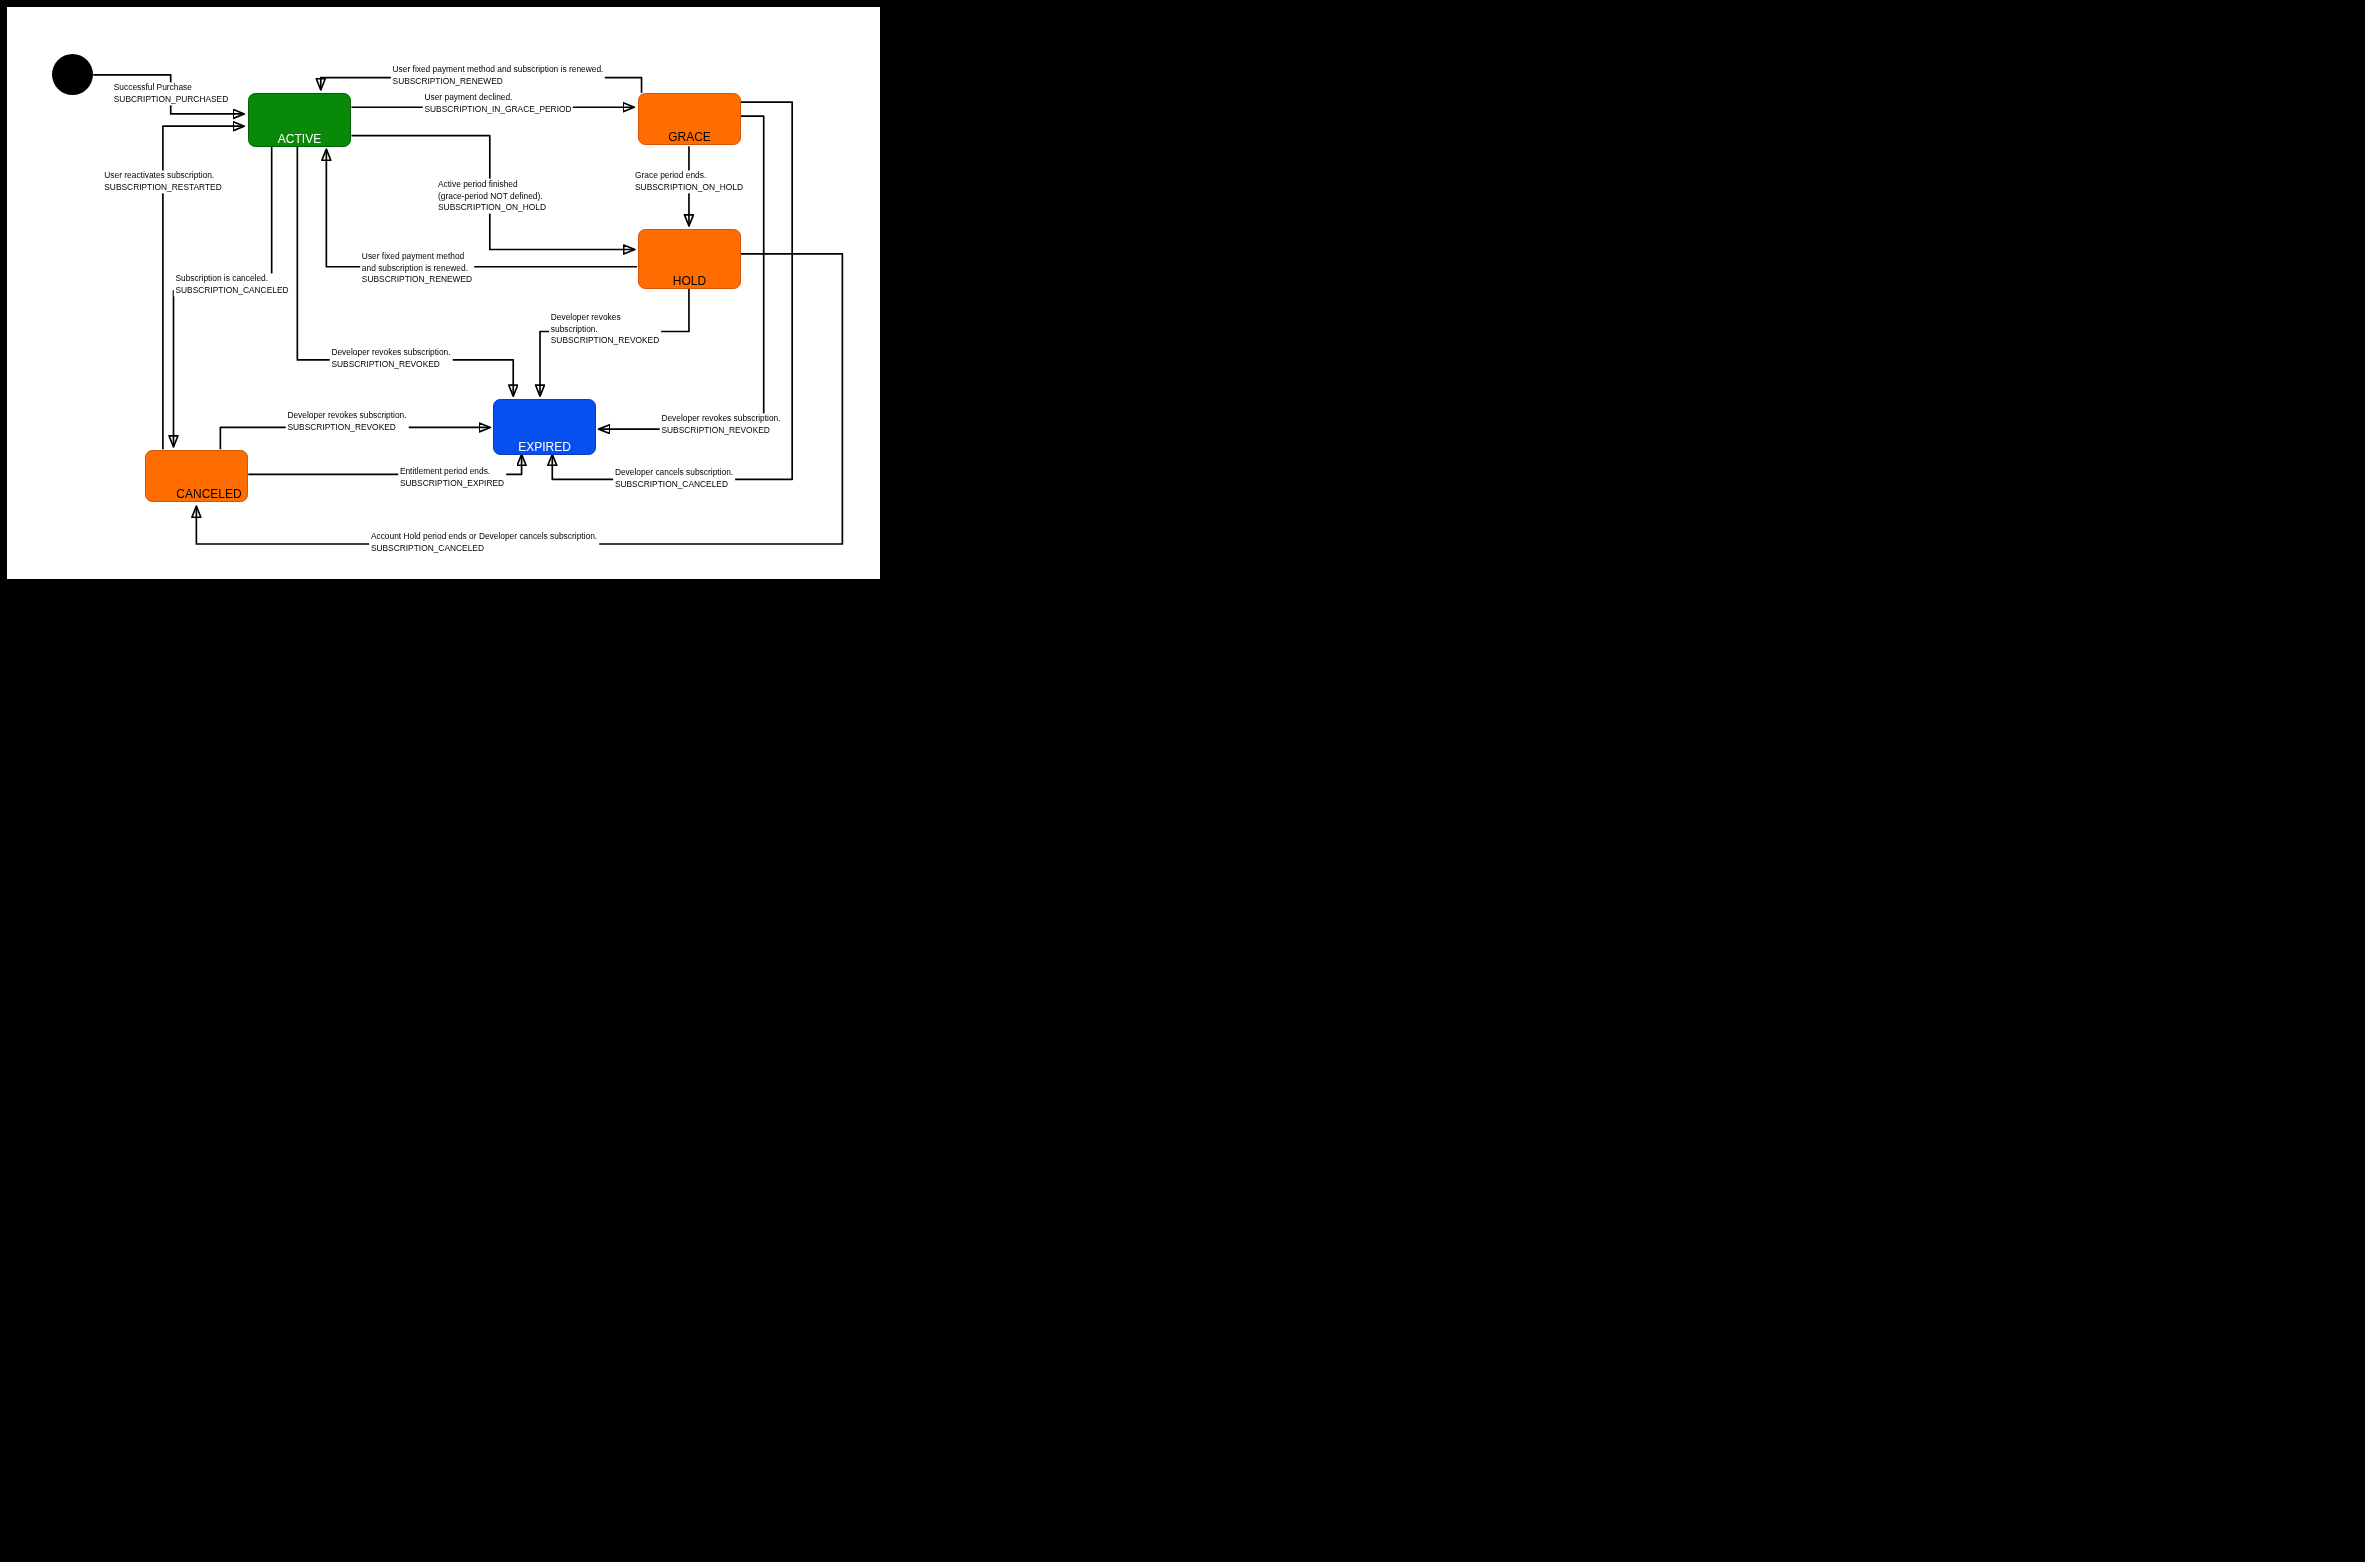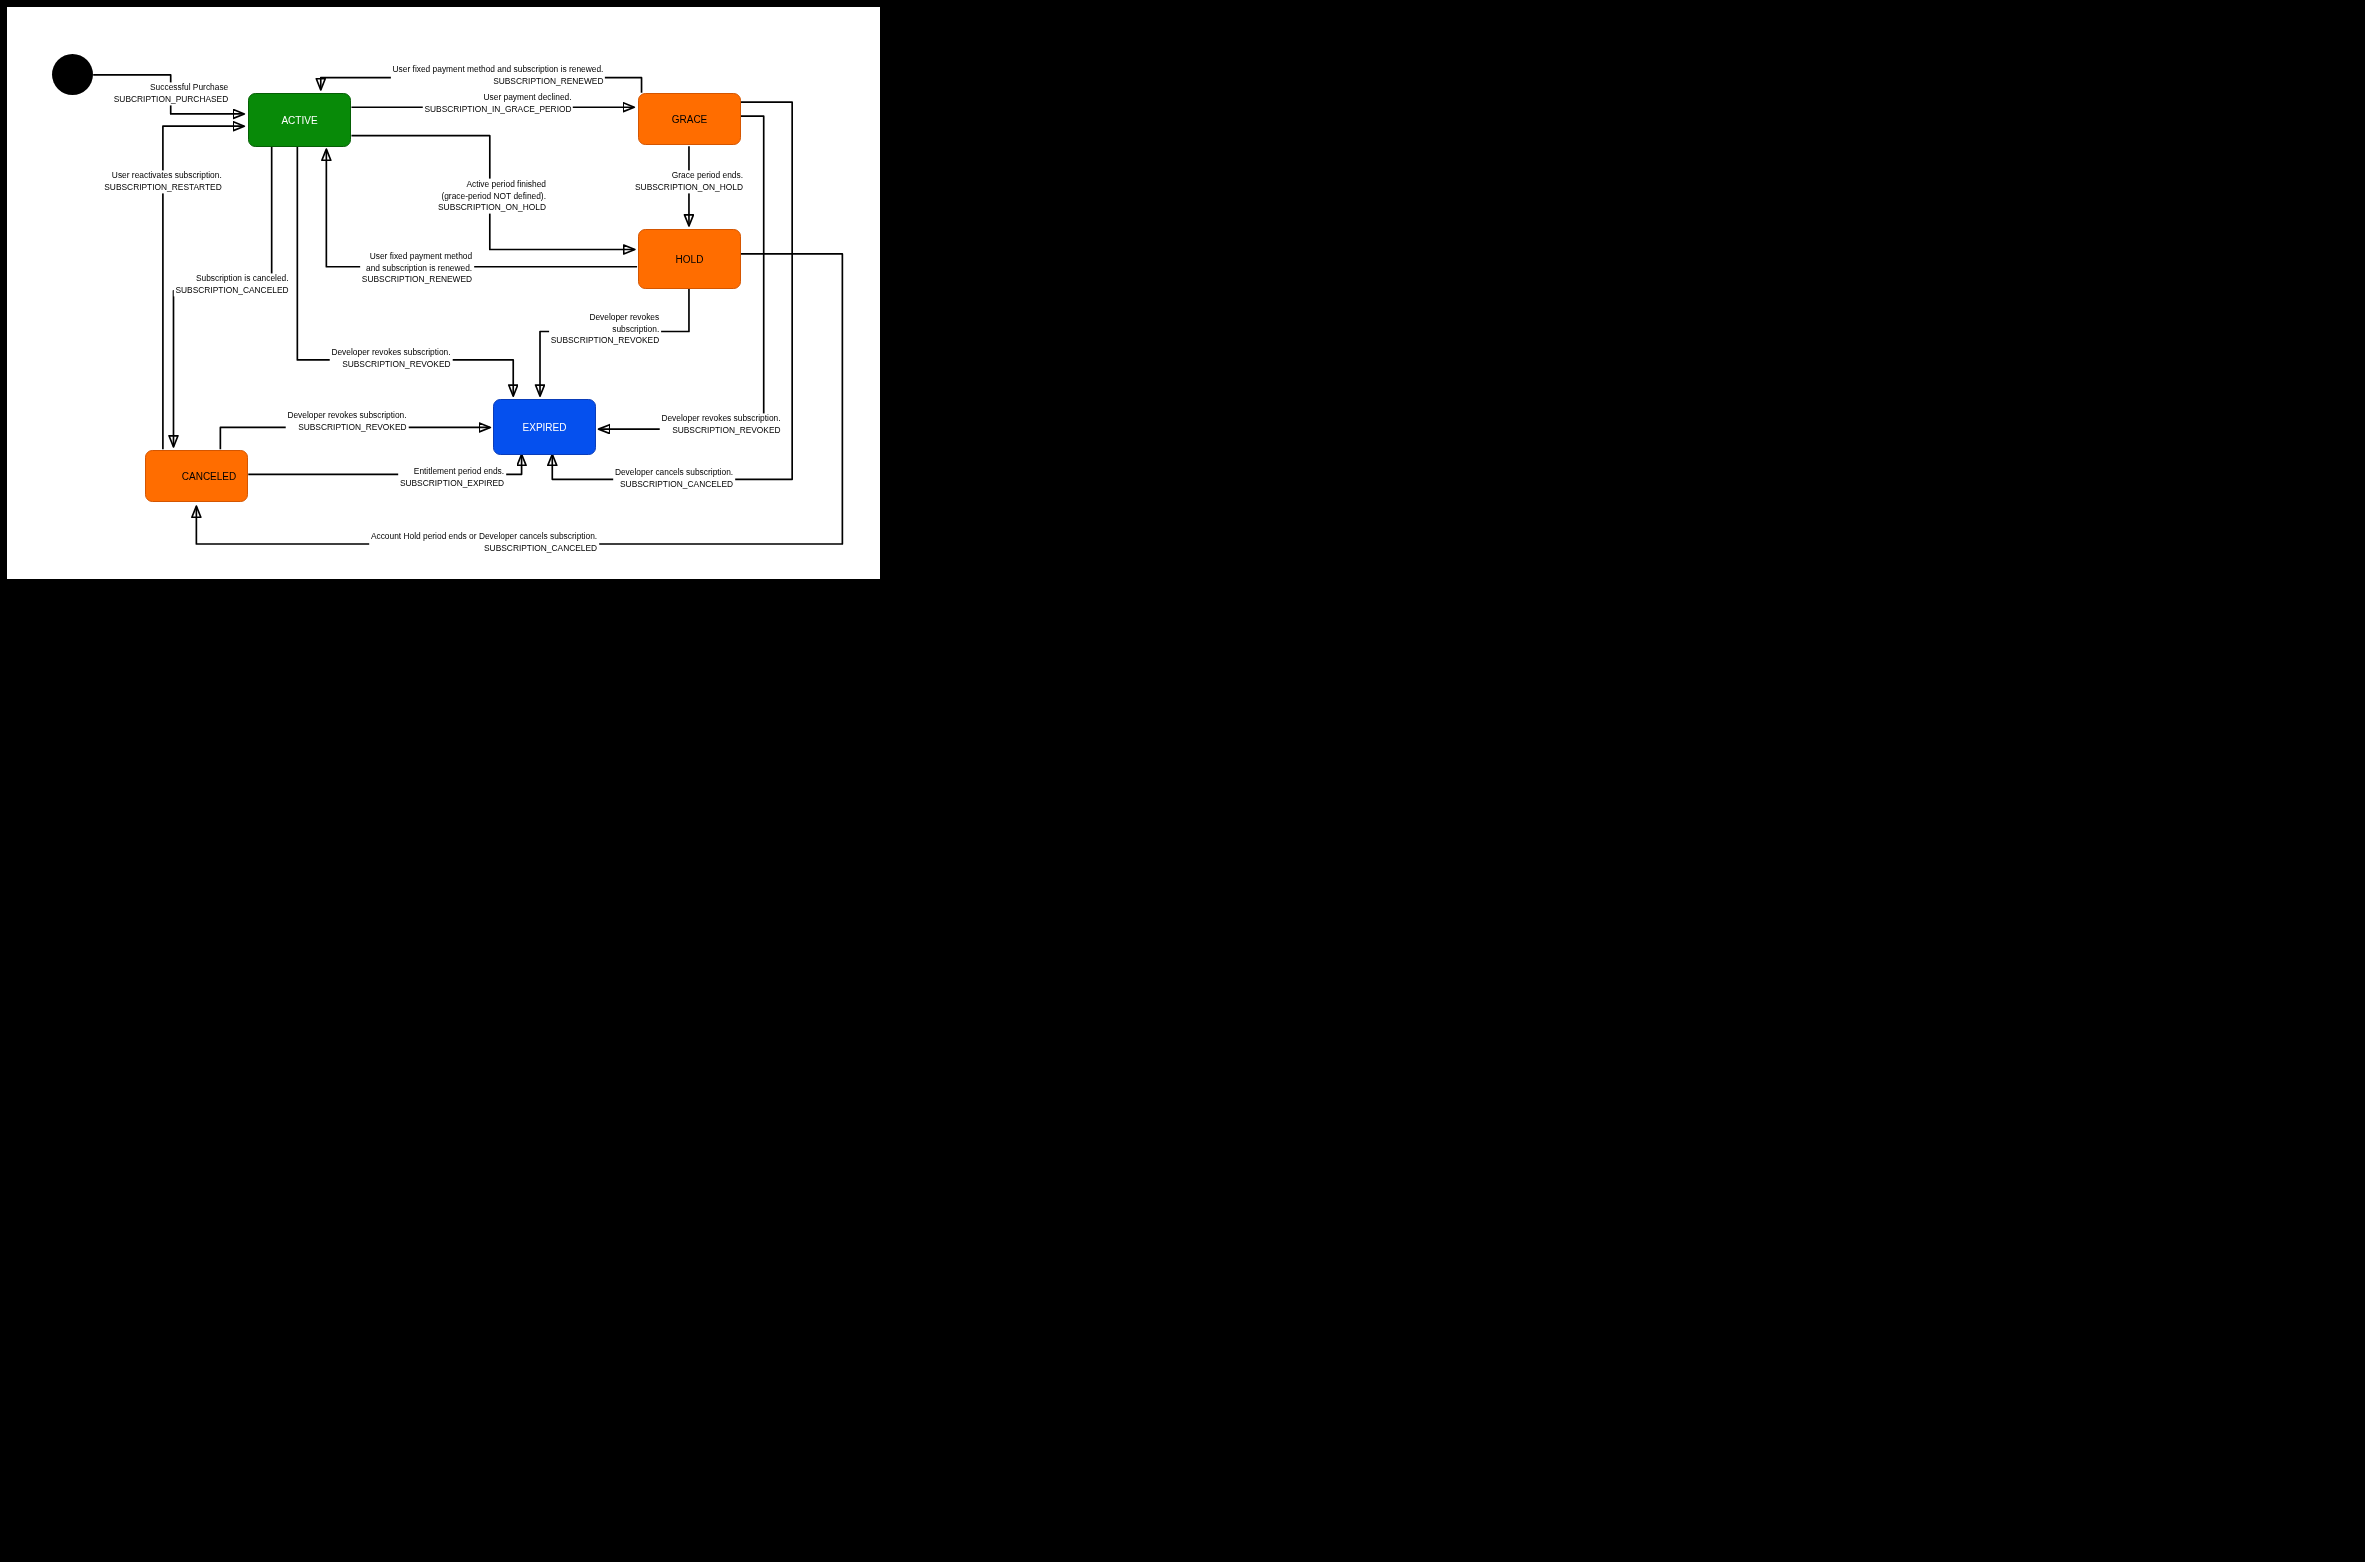--- a/index.html
+++ b/index.html
@@ -15,30 +15,30 @@
     border:7.3px solid #000;
     pointer-events:none;
     z-index:50;
   }
   .edges{position:absolute;left:0;top:0;z-index:1;}
   .edges path{fill:none;stroke:#000;stroke-width:3;stroke-linejoin:round;}
   .lbl{
     position:absolute;z-index:2;
     transform:translate(-50%,-50%);
     background:#fff;
-    text-align:right;
+    text-align:left;
     font-size:8.4px;line-height:1.38;
     color:#000;white-space:nowrap;
     padding:0 1.7px;
   }
   .state{
     position:absolute;z-index:3;
     border-radius:7.3px;
-    display:flex;align-items:center;justify-content:center;
-    font-size:10px;
+    display:flex;align-items:flex-end;justify-content:center;
+    font-size:12px;
     box-sizing:border-box;
     border:1.4px solid #000;
   }
   .initial-dot{
     position:absolute;z-index:3;
     width:41px;height:41px;border-radius:50%;
     background:#000;
   }
 </style>
 </head>

